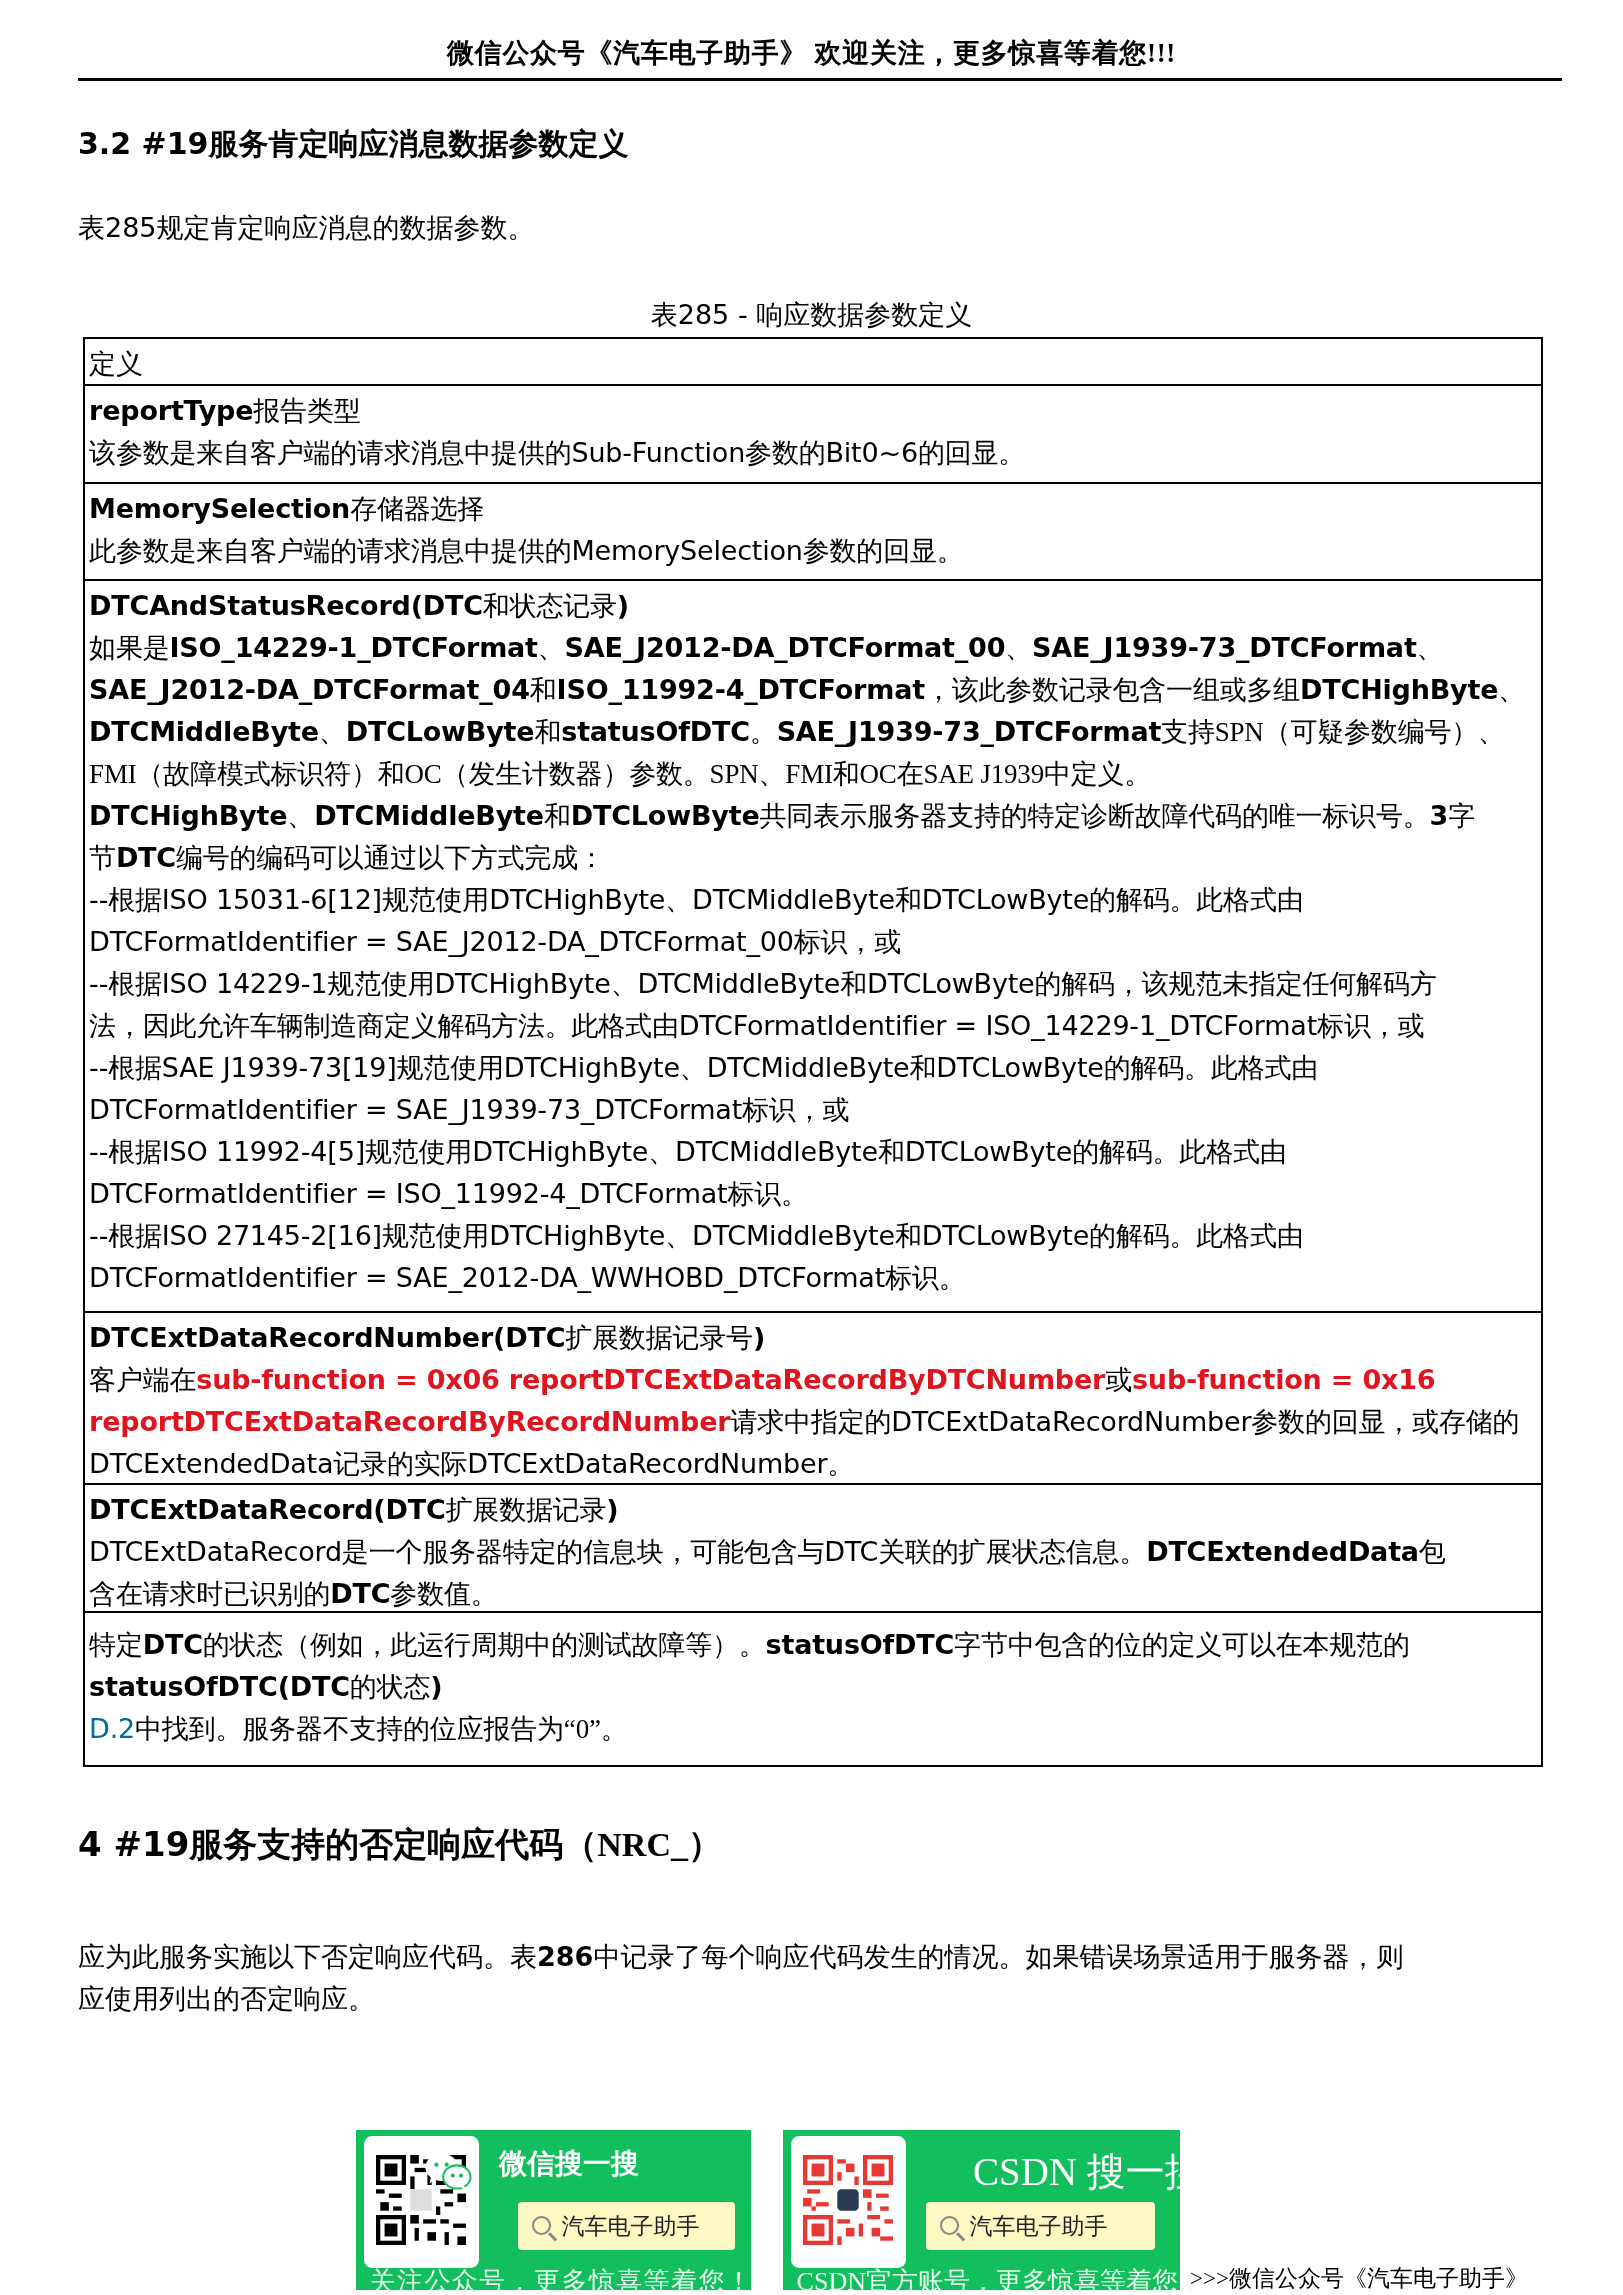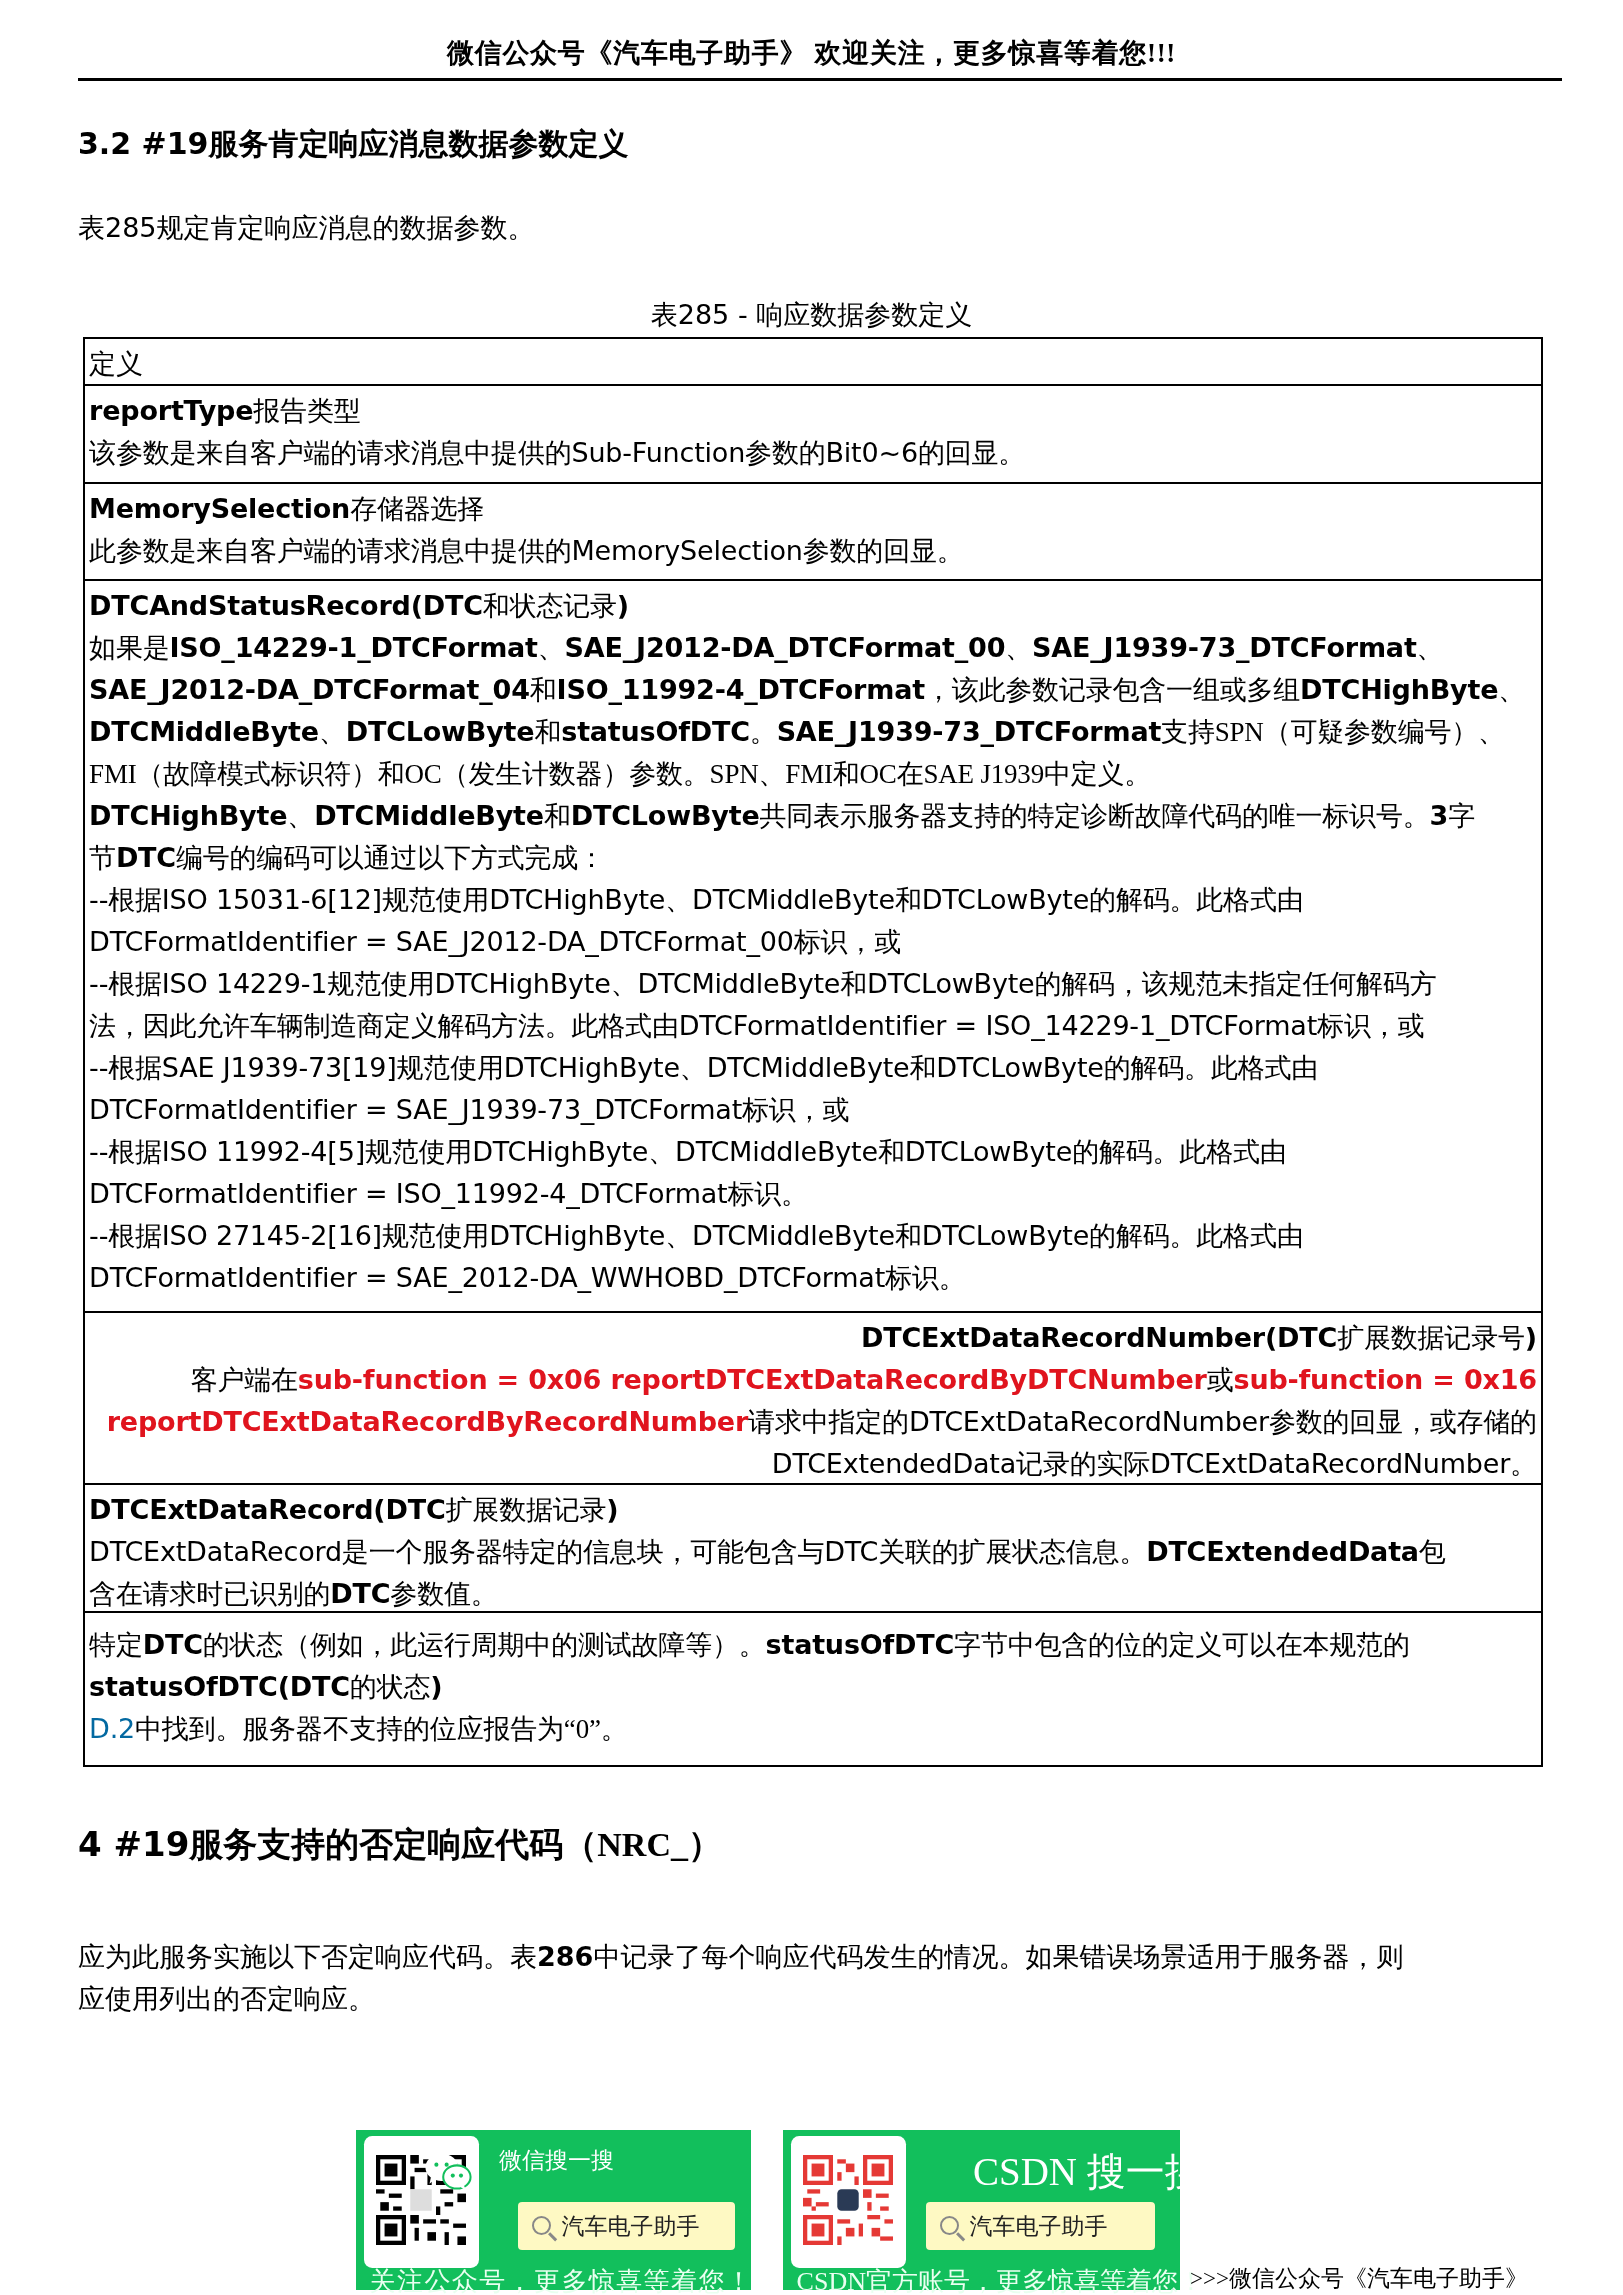--- a/index.html
+++ b/index.html
@@ -30,21 +30,21 @@
   .row:first-child { border-top: none; }
   .ln { font-size: 27px; line-height: 42px; white-space: nowrap; letter-spacing: -0.2px; }
   .b { font-weight: bold; }
   .red { color: #0369a1; }
   .bred { color: #e0141e; font-weight: bold; }
 
   #row-head { height: 45px; }
   #row-rt { height: 98px; }
   #row-ms { height: 97px; }
   #row-dtc { height: 732px; }
-  #row-ext { height: 172px; text-align: right; }
+  #row-ext { height: 172px; }
   #row-rec { height: 128px; }
   #row-st { height: 154px; }
   #row-st .ln:first-child { margin-top: 6.8px; }
 
   #sec-h4 { left: 78px; top: 1822px; font-size: 34px; font-weight: bold; }
   #nrc-p1 { left: 78px; top: 1936px; font-size: 27px; line-height: 42px; }
   #nrc-p2 { left: 78px; top: 1978px; font-size: 27px; line-height: 42px; }
 
   #pagenum { left: 791px; top: 2092px; font-size: 23px; font-weight: bold; margin-top: 44px; }
 
@@ -76,21 +76,21 @@
   }
   .search-glyph::after {
     content: ""; position: absolute; width: 2.7px; height: 9.5px; background: #888;
     right: -5.5px; bottom: -8.2px; transform: rotate(-45deg);
   }
   .banner-foot {
     position: absolute; left: 13.6px; top: 134px; font-size: 26px; color: #e9fff0;
     white-space: nowrap; letter-spacing: 1.4px;
   }
   .wechat-icon { position: absolute; left: 68px; top: 20.5px; }
-  #wx-title { left: 94px; font-size: 23px; }
+  #wx-title { left: 94px; font-size: 28px; font-weight: bold; }
   #wx-search { left: 162px; }
   #csdn-title { left: 190px; font-size: 39px; }
   #csdn-search { left: 143px; width: 229px; }
 
   #footer-brand {
     left: 1190px; top: 2263px; font-size: 23px; white-space: nowrap;
   }
 </style>
 </head>
 <body>

